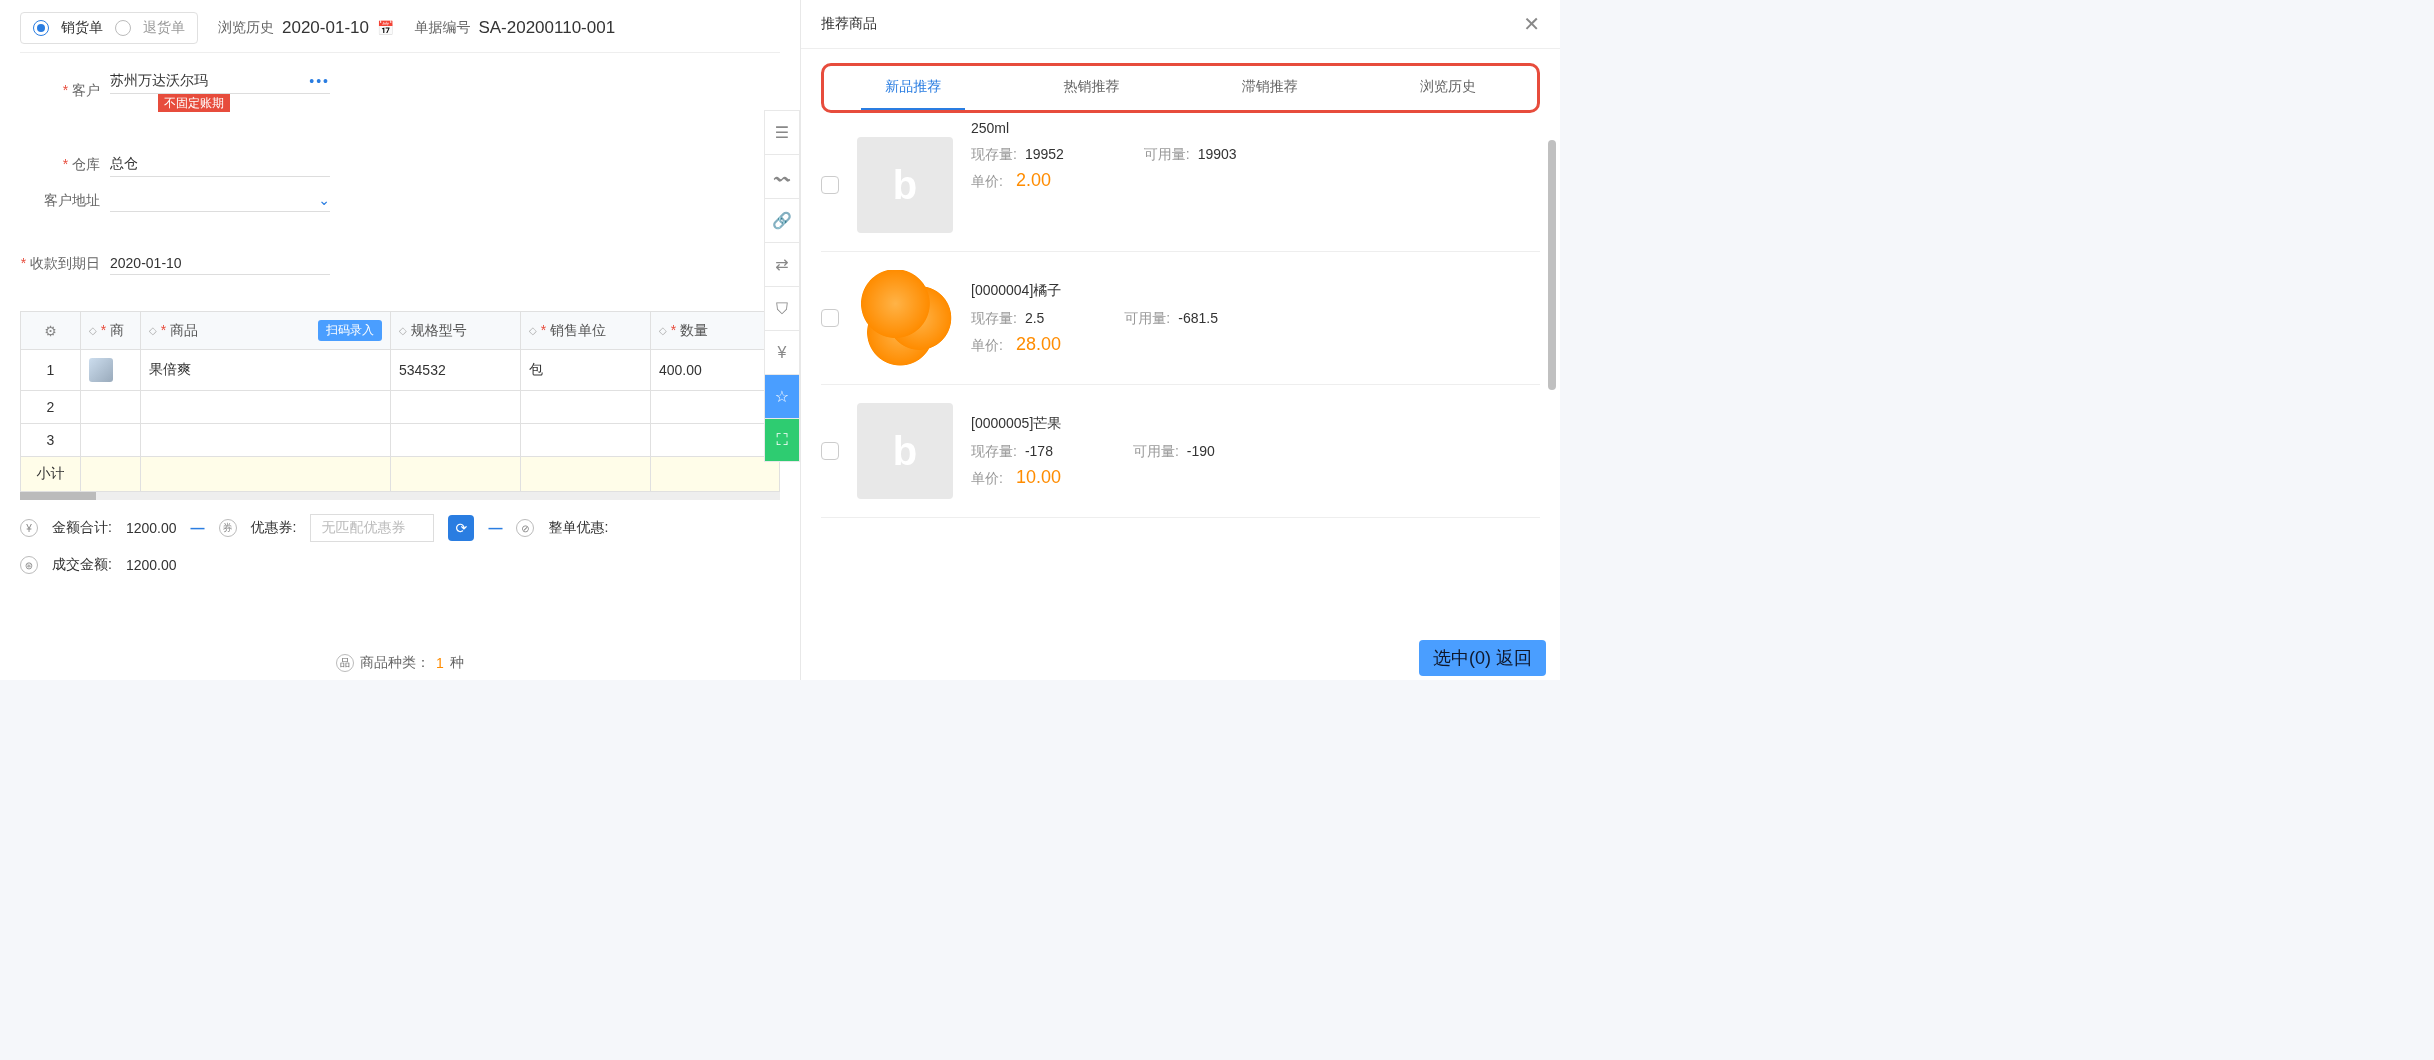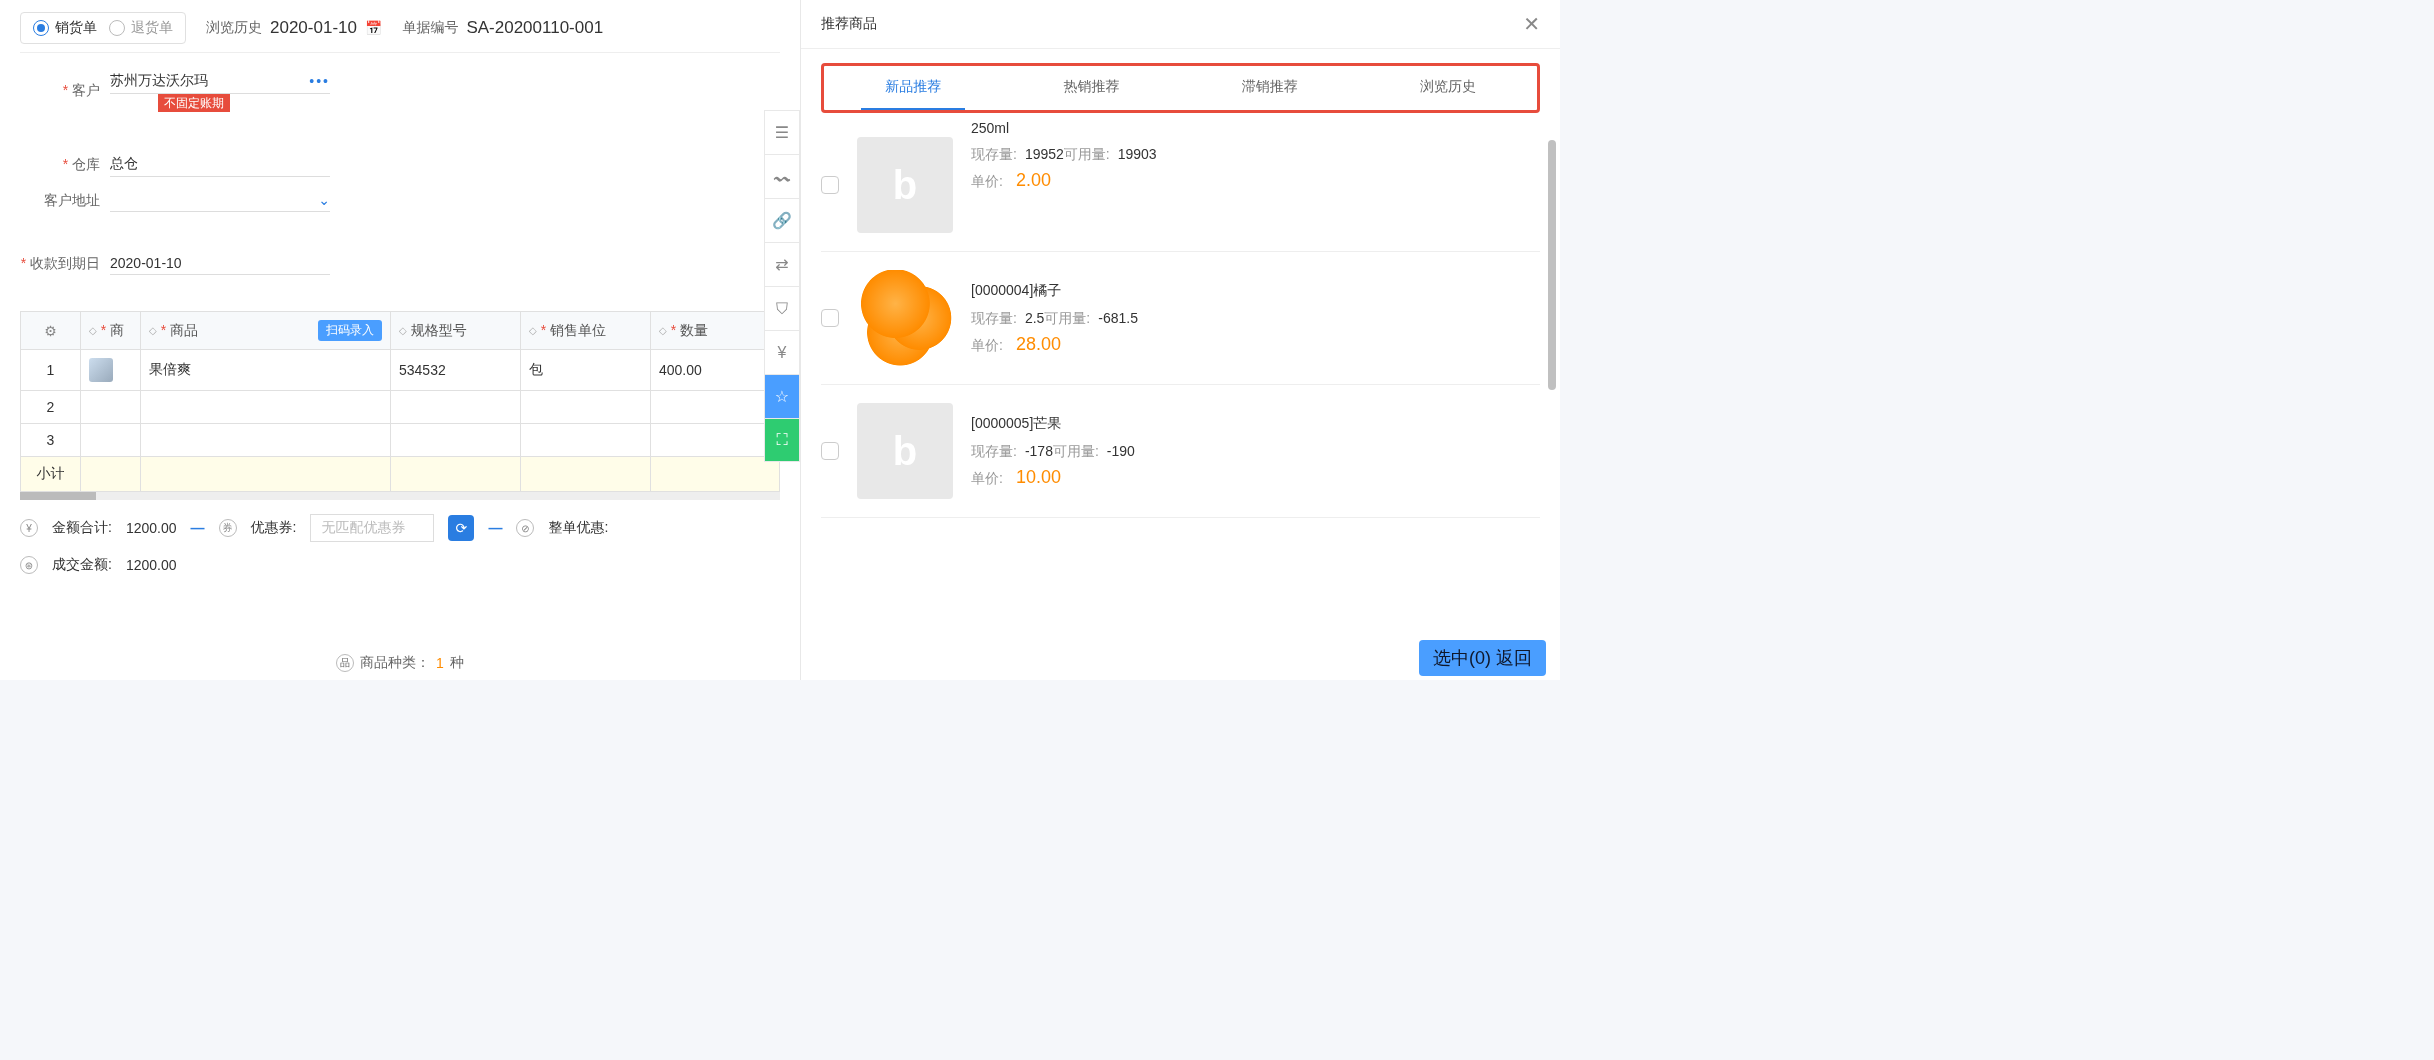--- a/index.html
+++ b/index.html
@@ -1,21 +1,21 @@
 <!DOCTYPE html>
 <html><head>
 <meta charset="utf-8">
 <style>
 *{box-sizing:border-box;margin:0;padding:0;font-family:-apple-system,BlinkMacSystemFont,"PingFang SC","Microsoft YaHei",sans-serif;}
 body{background:#f5f7fa;font-size:14px;color:#333;}
 .app{display:flex;width:1560px;height:680px;}
 .left{flex:0 0 800px;background:#fff;padding:12px 20px;position:relative;}
 .tabs{display:flex;align-items:center;gap:20px;border-bottom:1px solid #eee;padding-bottom:8px;}
 .tab-group{display:flex;gap:12px;background:#fff;border:1px solid #e0e0e0;border-radius:4px;padding:6px 12px;}
-.radio{display:flex;align-items:center;gap:6px;cursor:pointer;justify-content:space-between;}
+.radio{display:flex;align-items:center;gap:12px;cursor:pointer;justify-content:space-between;}
 .r-dot{width:16px;height:16px;border:1px solid #bbb;border-radius:50%;display:flex;align-items:center;justify-content:center;}
 .r-dot.sel{border-color:#2a7de1;}
 .r-dot.sel::after{content:"";width:8px;height:8px;background:#2a7de1;border-radius:50%;}
 .field-row{display:flex;align-items:center;gap:8px;}
 .lbl{color:#666;}
 .req::before{content:"* ";color:#e74c3c;}
 .cal-ico{color:#2a7de1;}
 .form-area{padding:16px 0;}
 .frow{display:flex;align-items:flex-start;margin-bottom:12px;gap:40px;flex-direction:column;}
 .fcol{display:flex;align-items:center;gap:10px;min-width:340px;}
@@ -51,31 +51,31 @@
 .tbtn{width:36px;height:44px;background:#fff;border:1px solid #e8e8e8;border-bottom:none;display:flex;align-items:center;justify-content:center;color:#888;font-size:16px;}
 .tbtn:last-child{border-bottom:1px solid #e8e8e8;}
 .tbtn.star{background:#4a9eff;color:#fff;}
 .tbtn.expand{background:#2ecc71;color:#fff;}
 .bottom{position:absolute;bottom:8px;left:0;right:0;text-align:center;color:#666;display:flex;justify-content:center;gap:6px;align-items:center;}
 .orange{color:#ff8c00;}
 .right{flex:1;background:#fff;border-left:1px solid #e8e8e8;display:flex;flex-direction:column;position:relative;}
 .r-head{display:flex;justify-content:space-between;align-items:center;padding:12px 20px;border-bottom:1px solid #eee;}
 .r-title{font-weight:500;}
 .close{font-size:20px;color:#888;cursor:pointer;}
-.r-tabs{display:flex;margin:14px 20px 0;border:3px solid #e74c3c;border-radius:4px;padding:0;justify-content:space-around;text-align:center;}
+.r-tabs{display:flex;margin:14px 20px 0;border:3px solid #e74c3c;border-radius:10px;padding:0;justify-content:space-around;text-align:center;}
 .r-tab{padding:12px 24px;color:#666;cursor:pointer;}
 .r-tab.active{color:#2a7de1;border-bottom:2px solid #2a7de1;}
 .prod-list{flex:1;overflow-y:auto;padding:0 20px 50px;margin-top:6px;}
 .prod{display:flex;align-items:center;gap:18px;padding:18px 0;border-bottom:1px solid #eee;}
 .cb{width:18px;height:18px;border:1px solid #ccc;border-radius:4px;}
 .pimg{width:96px;height:96px;background:#e8e8e8;border-radius:4px;display:flex;align-items:center;justify-content:center;color:#fff;font-size:40px;font-weight:bold;}
 .pimg.orange-img{background:radial-gradient(circle at 40% 35%, #ffb347 0, #ff8c00 40%, transparent 41%), radial-gradient(circle at 65% 50%, #ffb347 0, #ff8c00 40%, transparent 41%), radial-gradient(circle at 45% 65%, #ffb347 0, #ff8c00 40%, transparent 41%), #fff;}
 .pinfo{flex:1;}
 .pname{color:#333;margin-bottom:10px;}
-.pstats{display:flex;margin-bottom:6px;align-items:center;}
+.pstats{display:flex;gap:80px;margin-bottom:6px;align-items:center;}
 .stat .sl{color:#999;margin-right:8px;}
 .price .pv{color:#ff8c00;font-size:18px;font-weight:500;}
 .price .sl{color:#999;margin-right:13px;}
 .r-scroll{position:absolute;right:4px;top:140px;width:8px;height:250px;background:#c0c0c0;border-radius:4px;}
 .r-footer{position:absolute;bottom:10px;right:14px;}
 .sel-btn{background:#4a9eff;color:#0f172a;padding:8px 14px;border-radius:4px;font-size:18px;}
 </style>
 </head>
 <body>
 

